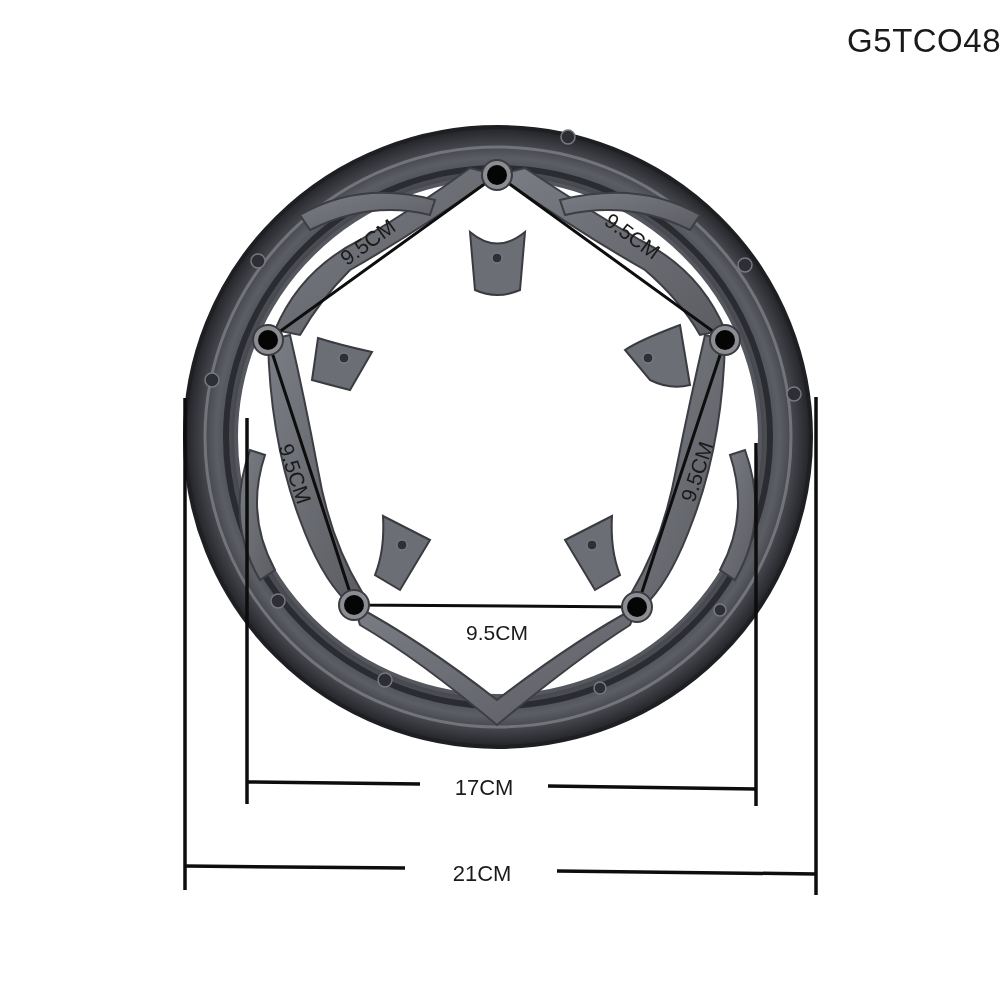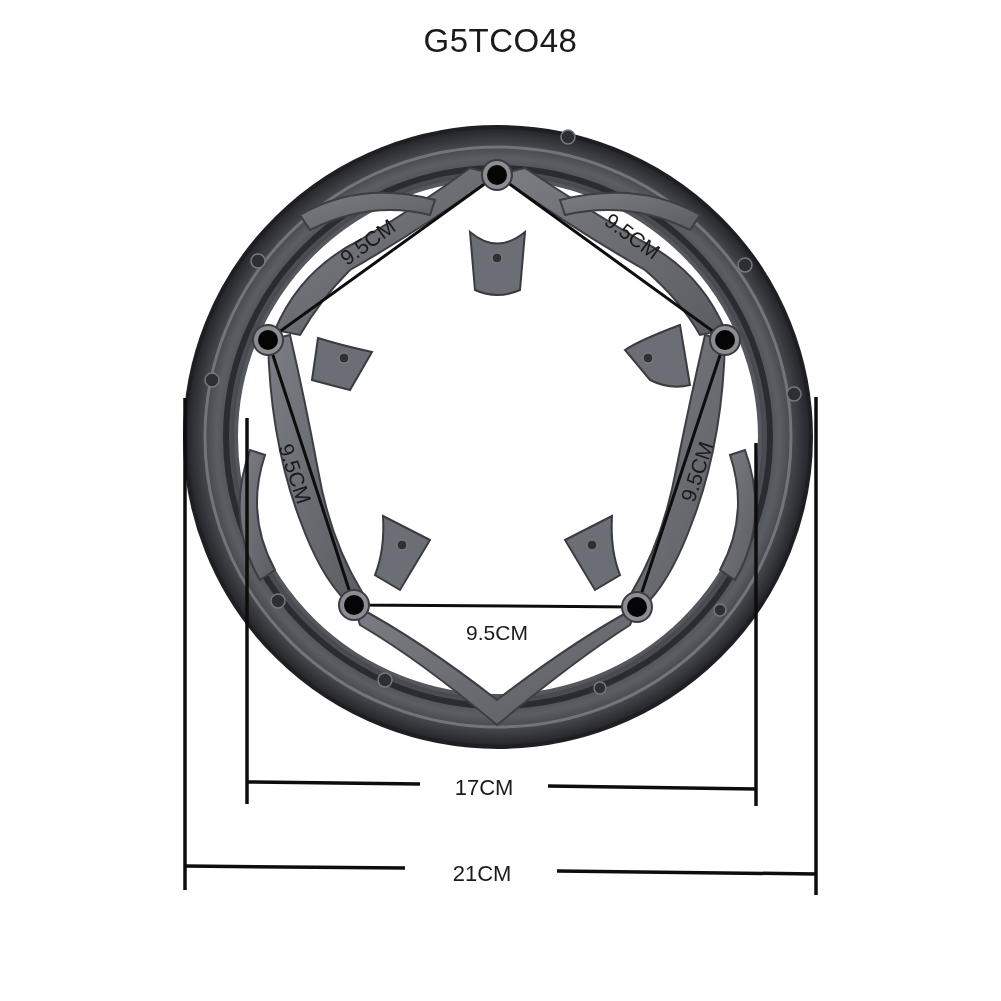--- a/index.html
+++ b/index.html
@@ -1,19 +1,19 @@
 <!DOCTYPE html>
 <html><head>
   <meta charset="utf-8">
   <style>
     html, body { margin: 0; padding: 0; background: #ffffff; }
     body { width: 1001px; height: 1001px; position: relative; overflow: hidden; font-family: "Liberation Sans", sans-serif; }
     #stage { position: absolute; left: 0; top: 0; width: 1001px; height: 1001px; }
     .title {
-      position: absolute; left: 0; top: 22px; width: 1001px; text-align: center;
+      position: absolute; left: 0; top: 22px; width: 1001px; text-align: right;
       font-size: 33px; color: #1a1a1a; letter-spacing: 0.5px;
     }
     svg text { font-family: "Liberation Sans", sans-serif; fill: #1a1a1a; }
   </style>
 </head>
 <body>
 
 <div id="stage">
   <div class="title">G5TCO48</div>
 

